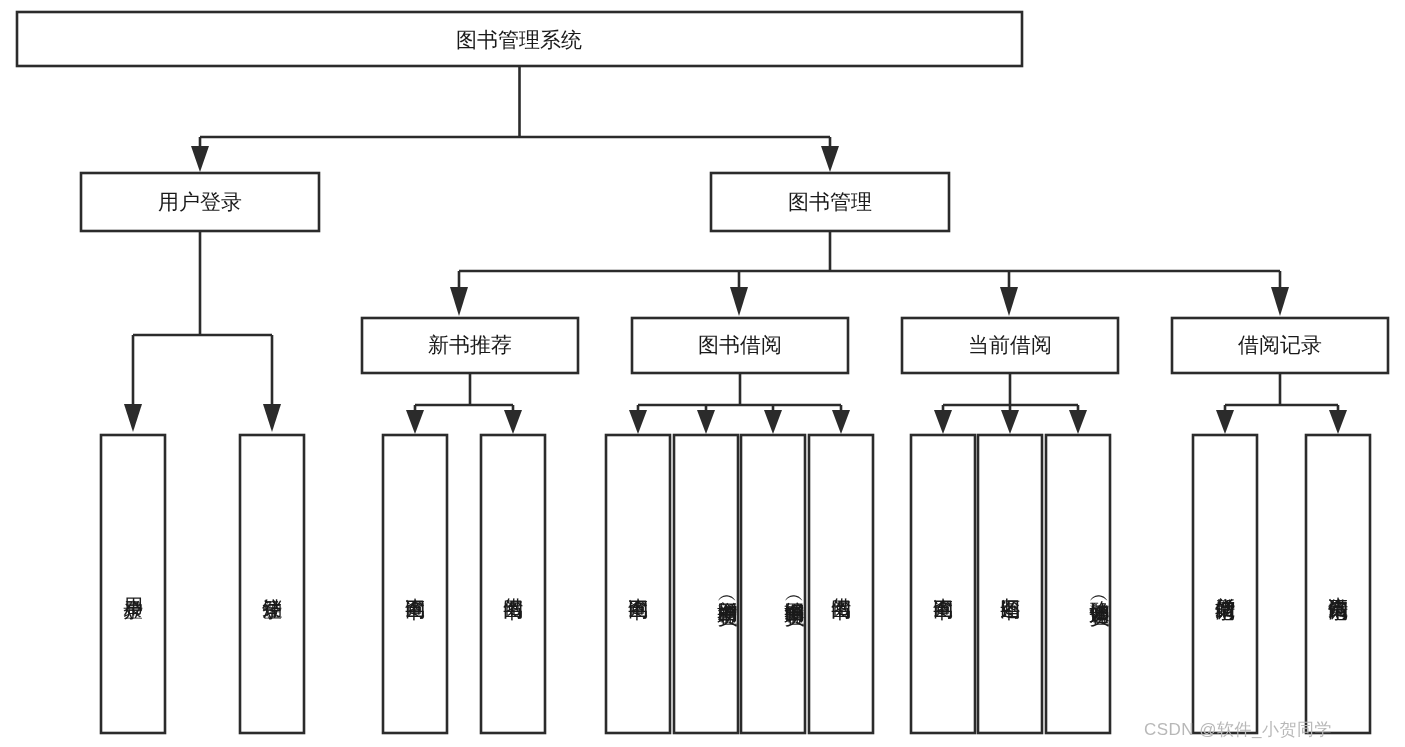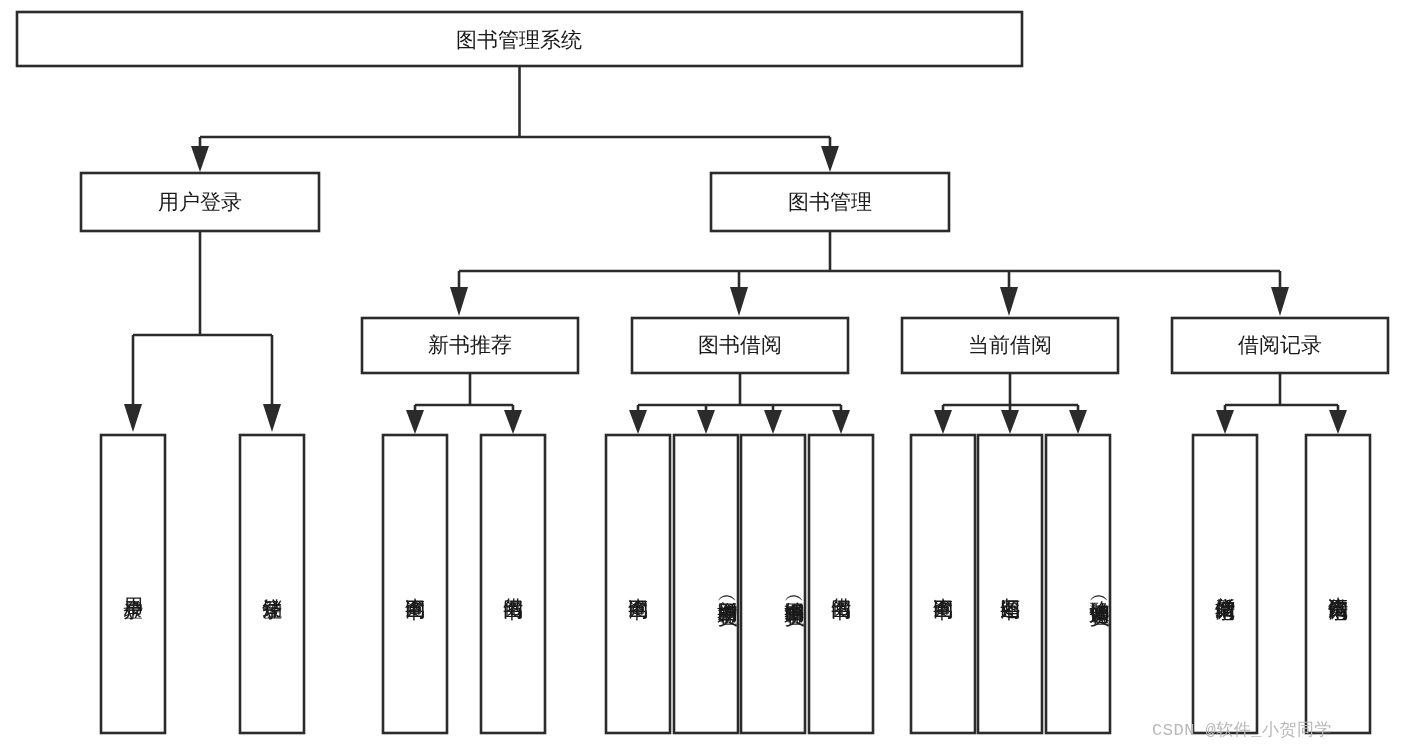--- a/index.html
+++ b/index.html
@@ -60,21 +60,21 @@
     display: flex;
     align-items: center;
     justify-content: center;
     white-space: nowrap;
     pointer-events: none;
   }
   .watermark {
     position: absolute;
     right: 12px;
     bottom: 6px;
-    font-family: Liberation Mono, monospace;
+    font-family: Liberation Sans, sans-serif;
     font-size: 17px;
     color: #b8b8b8;
     letter-spacing: 0.5px;
     white-space: nowrap;
   }
 </style>
 </head>
 <body>
 
 <div id="diagram-root">

